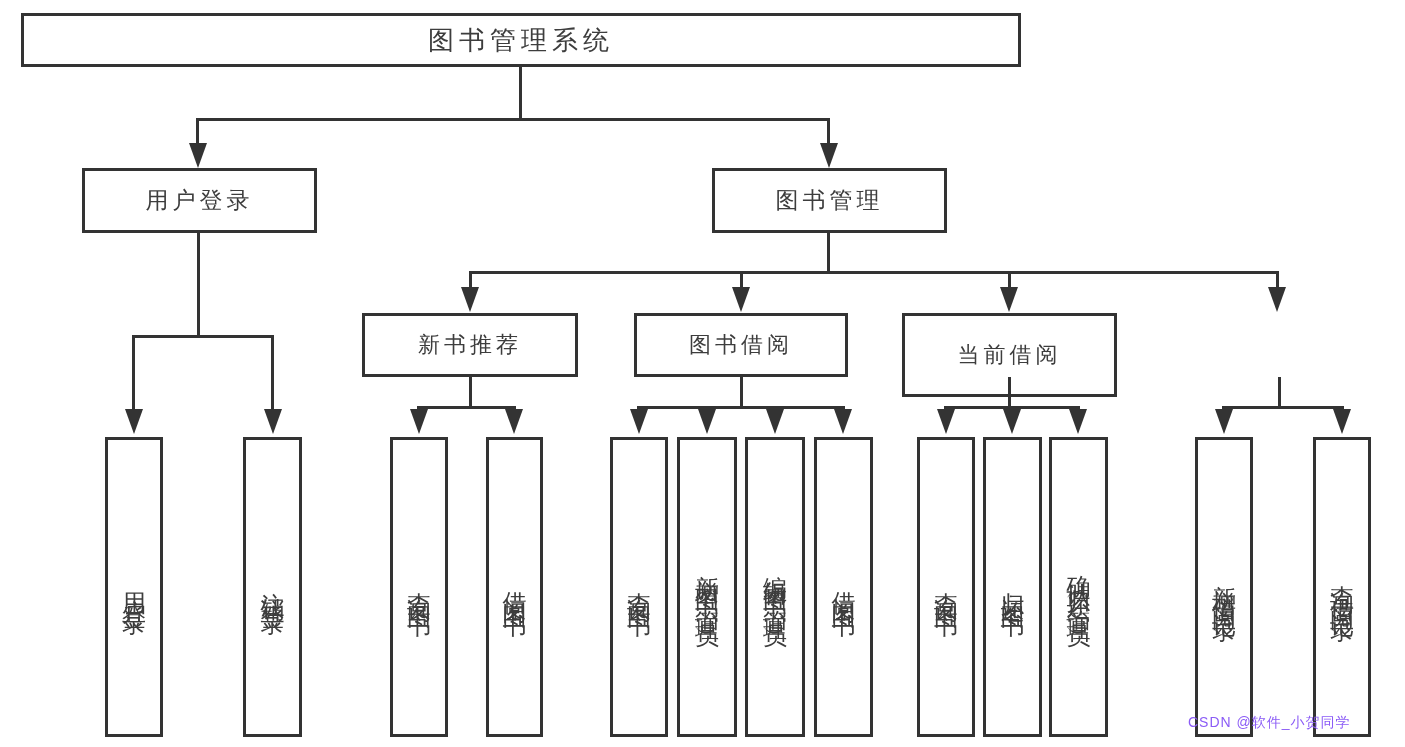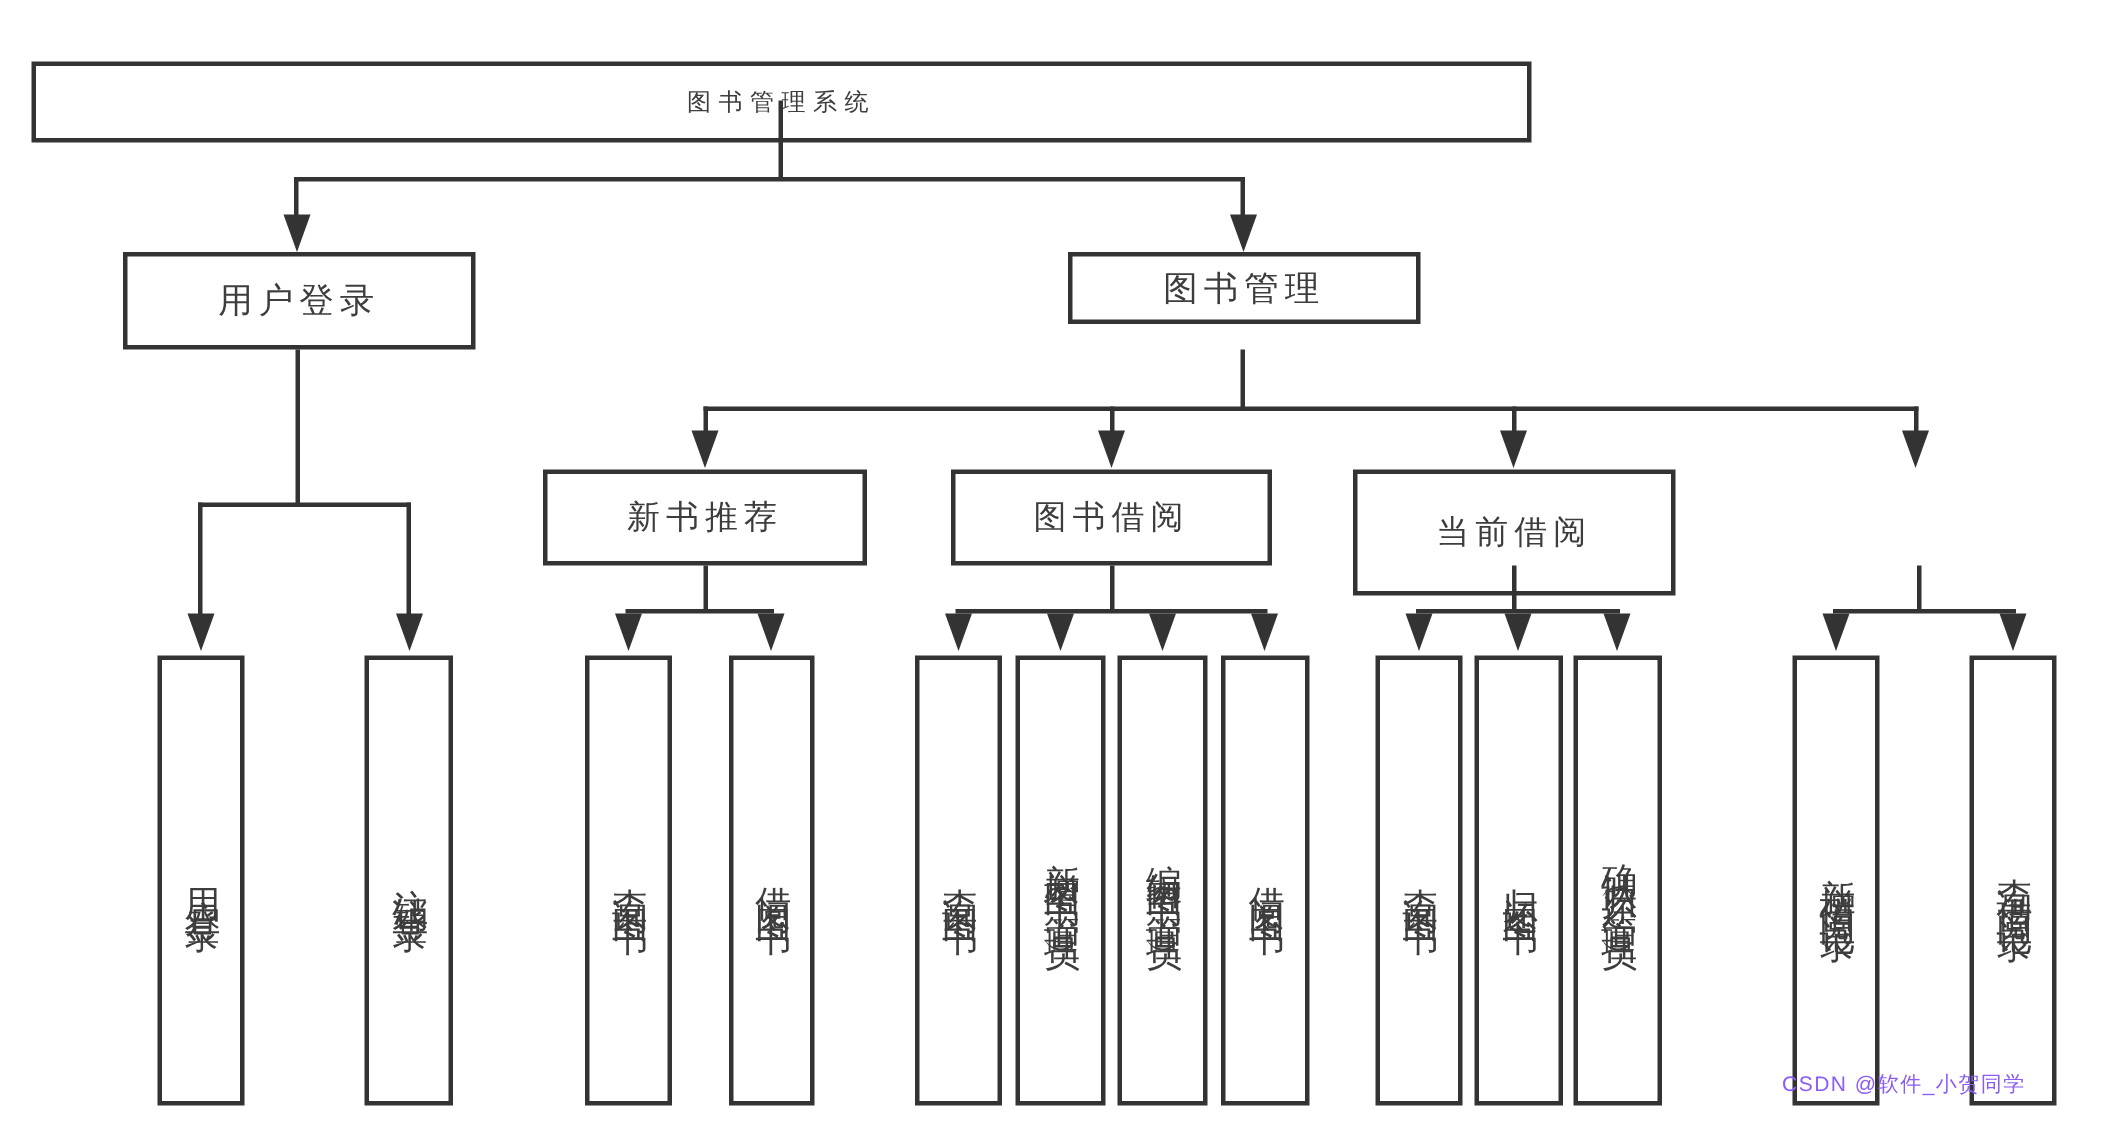--- a/index.html
+++ b/index.html
@@ -7,21 +7,21 @@
   .canvas {
     position:relative; width:1405px; height:747px; background:#ffffff;
     font-family:"Liberation Sans", sans-serif; overflow:hidden;
   }
   .node {
     position:absolute; box-sizing:border-box;
     border:3px solid #333333; background:#ffffff; color:#3d3d3d;
     display:flex; align-items:center; justify-content:center;
     text-align:center;
   }
-  .node.title { font-size:16px; letter-spacing:5px;margin-top:28px; }
+  .node.title { font-size:26px; letter-spacing:5px; }
   .node.lv1   { font-size:23px; letter-spacing:4px; }
   .node.lv2   { font-size:22px; letter-spacing:4px; }
   .node.leaf  {
     font-size:24px; letter-spacing:7px; line-height:1;
     writing-mode:vertical-rl; text-orientation:mixed;
   }
   .ln { position:absolute; background:#333333; }
   .ah {
     position:absolute; width:0; height:0;
     border-left:9px solid transparent; border-right:9px solid transparent;
@@ -41,21 +41,21 @@
   <div class="node title" style="left:21px;top:13px;width:1000px;height:54px">图书管理系统</div>
 
   <div class="ln" style="left:519px;top:67px;width:3px;height:53px"></div>
   <div class="ln" style="left:196px;top:118px;width:634px;height:3px"></div>
   <div class="ln" style="left:196px;top:118px;width:3px;height:30px"></div>
   <div class="ln" style="left:827px;top:118px;width:3px;height:30px"></div>
   <div class="ah" style="left:189px;top:143px"></div>
   <div class="ah" style="left:820px;top:143px"></div>
 
   <div class="node lv1" style="left:82px;top:168px;width:235px;height:65px">用户登录</div>
-  <div class="node lv1" style="left:712px;top:168px;width:235px;height:48px">图书管理</div>
+  <div class="node lv1" style="left:712px;top:168px;width:235px;height:65px">图书管理</div>
 
   <div class="ln" style="left:197px;top:233px;width:3px;height:104px"></div>
   <div class="ln" style="left:132px;top:335px;width:142px;height:3px"></div>
   <div class="ln" style="left:132px;top:335px;width:3px;height:76px"></div>
   <div class="ln" style="left:271px;top:335px;width:3px;height:76px"></div>
   <div class="ah" style="left:125px;top:409px"></div>
   <div class="ah" style="left:264px;top:409px"></div>
 
   <div class="ln" style="left:827px;top:233px;width:3px;height:40px"></div>
   <div class="ln" style="left:469px;top:271px;width:810px;height:3px"></div>

